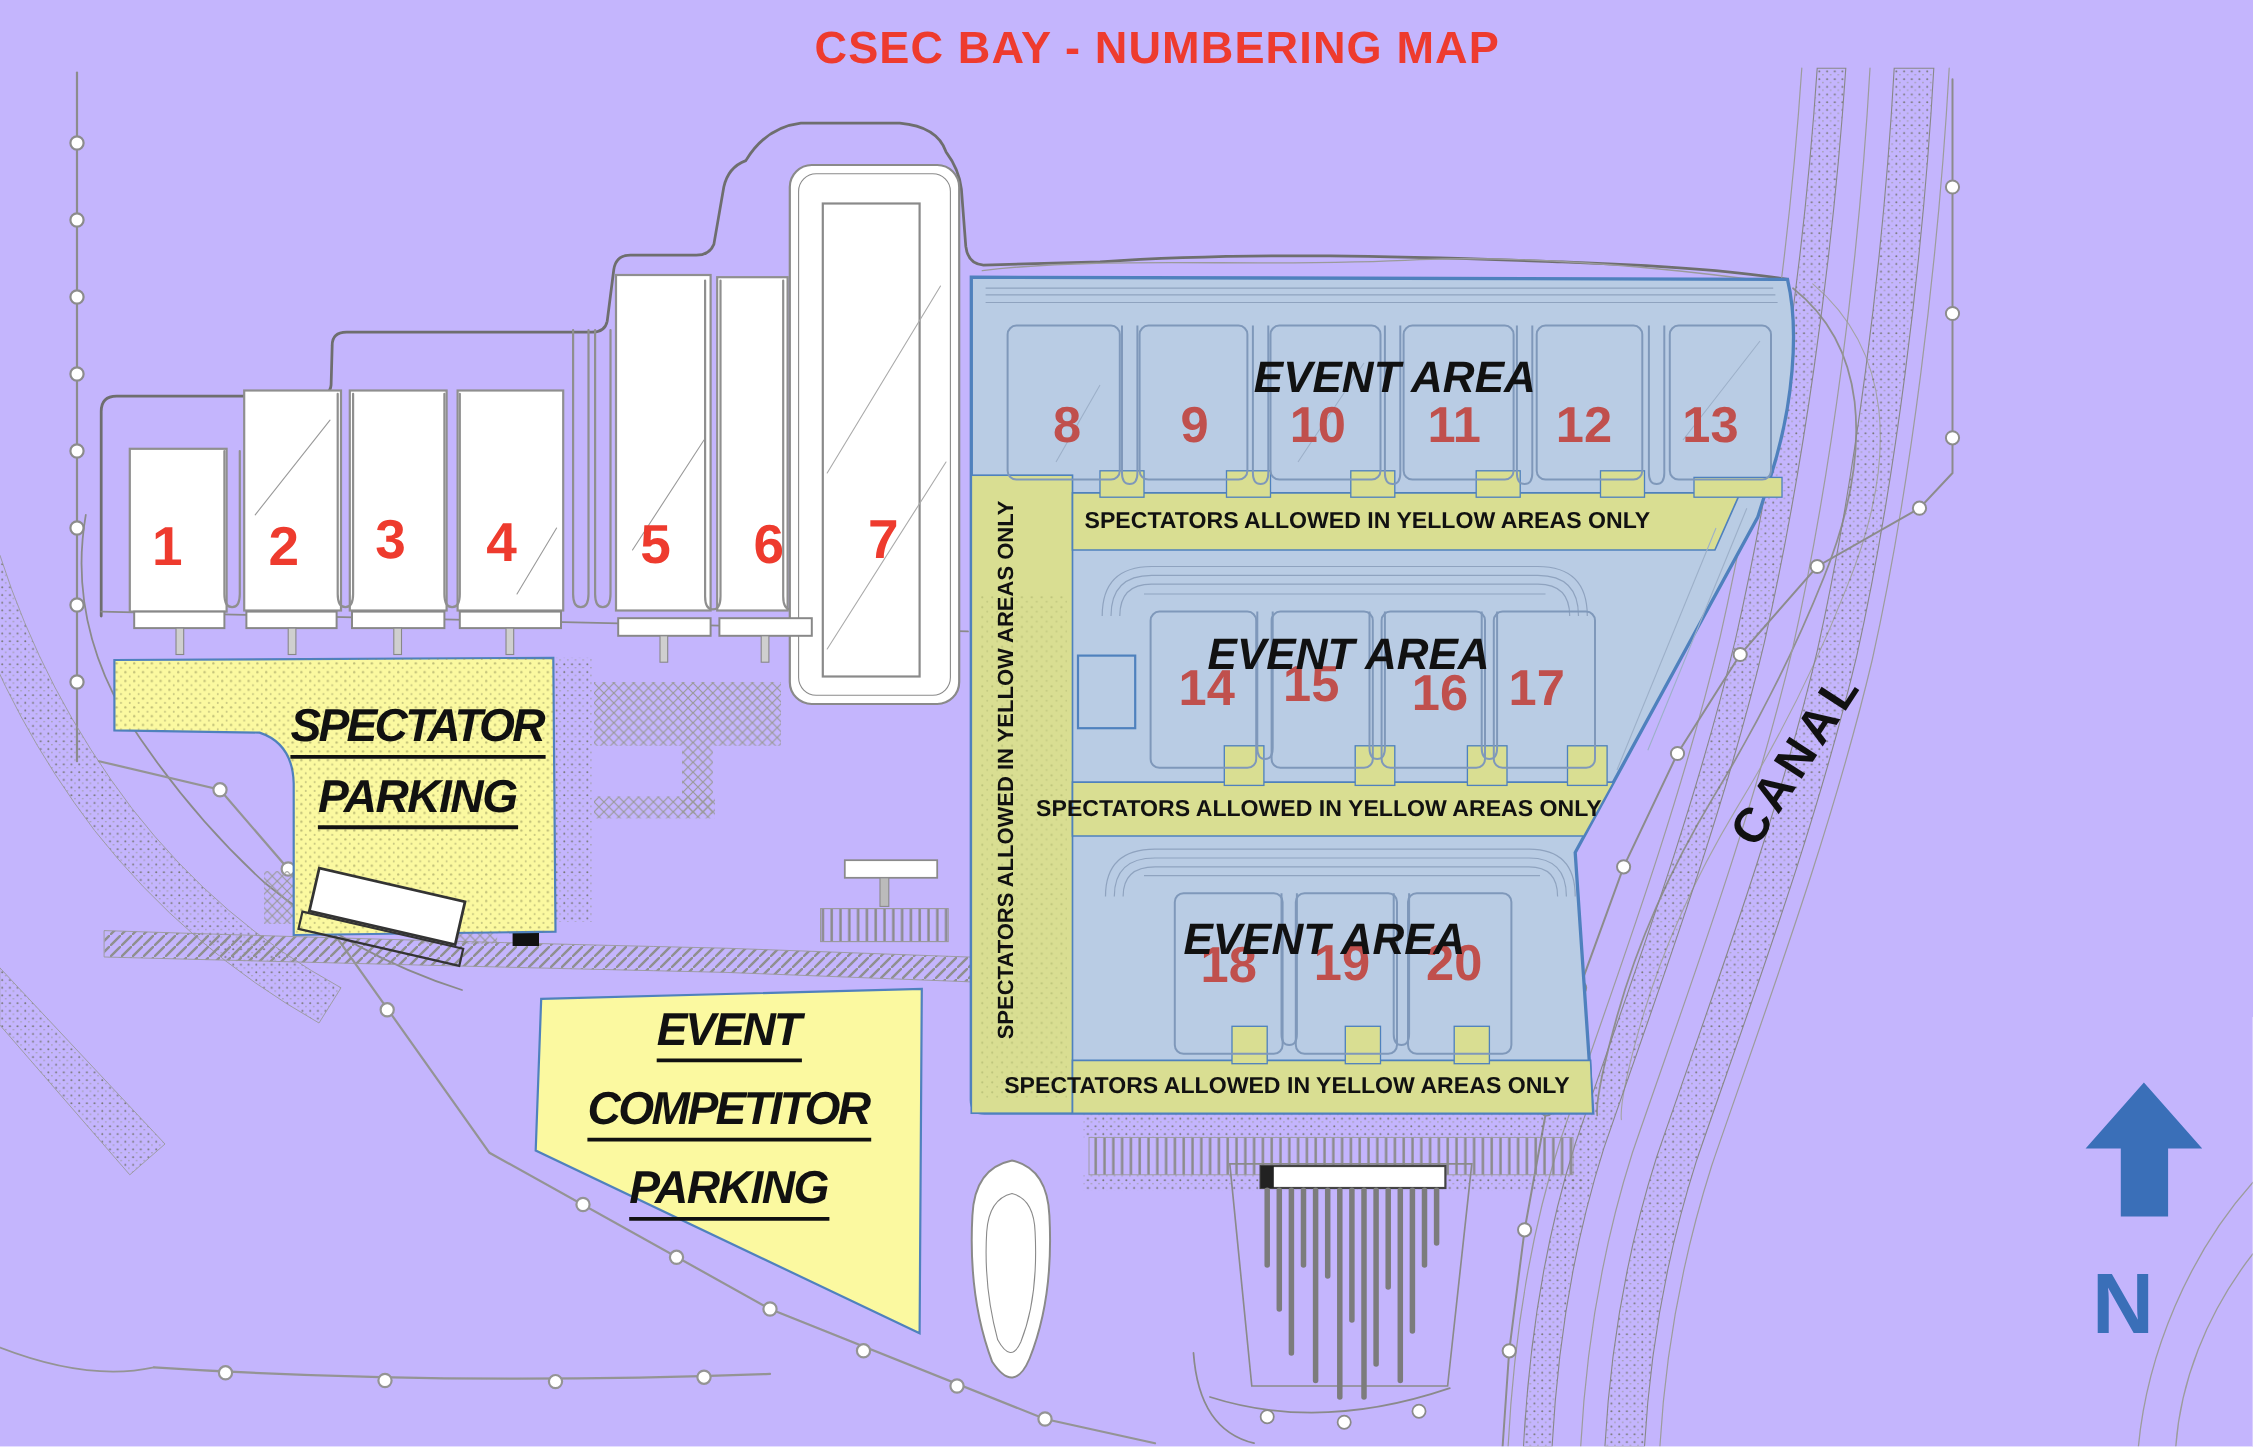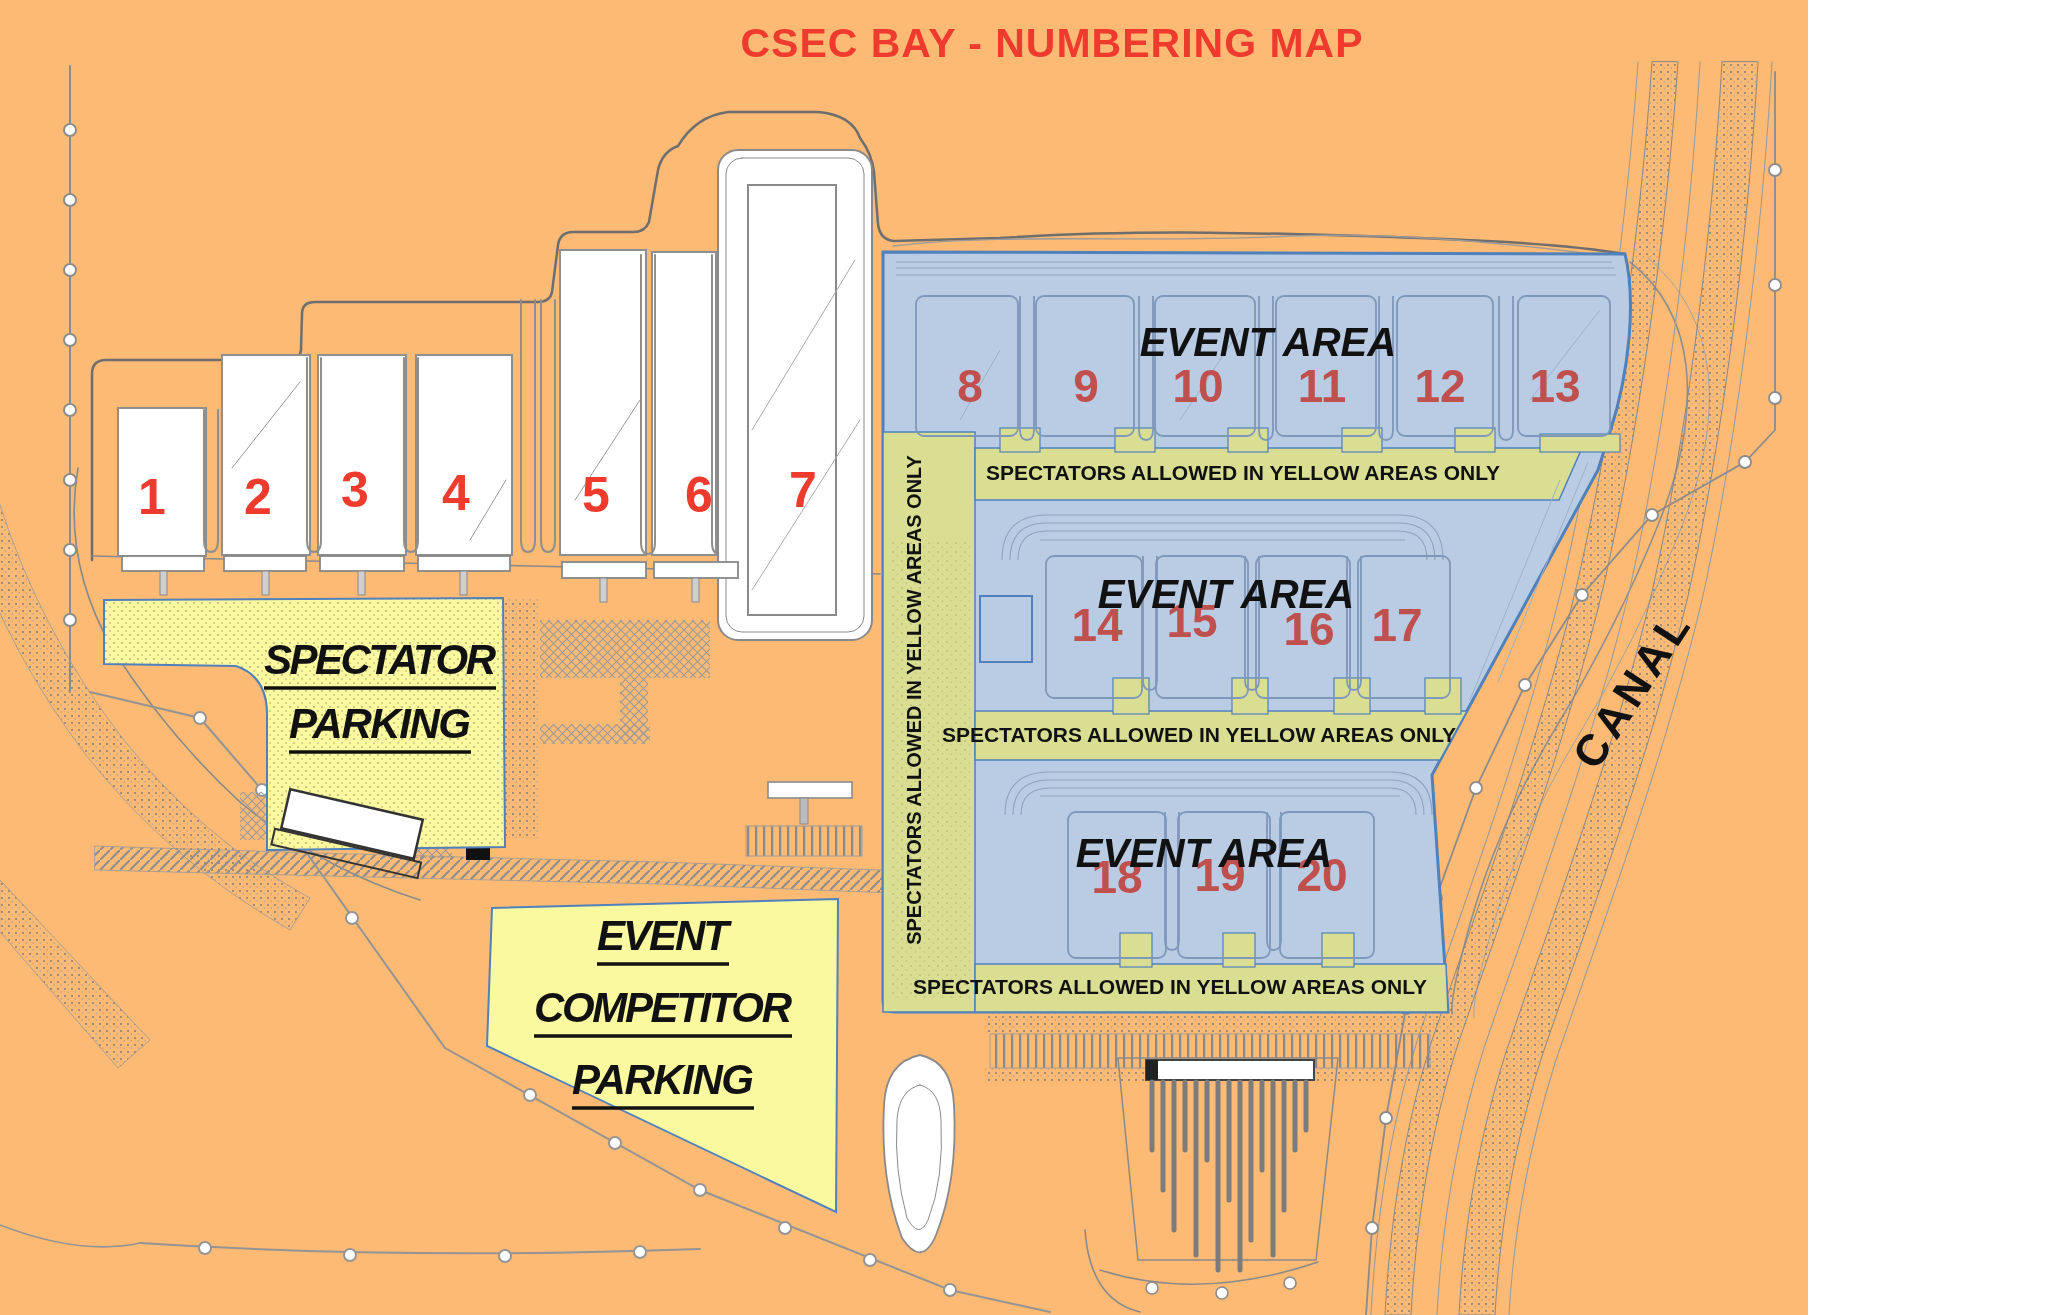--- a/index.html
+++ b/index.html
@@ -1,16 +1,16 @@
 <!DOCTYPE html>
 <html><head>
 <meta charset="utf-8">
 <style>
   html,body{margin:0;padding:0;background:#ffffff;}
-  .stage{position:relative;width:1808px;height:1315px;background:#fdba74;overflow:hidden;}
+  .stage{position:relative;width:2048px;height:1315px;background:#c4b5fd;overflow:hidden;}
   svg{display:block;}
   text{font-family:"Liberation Sans","DejaVu Sans",sans-serif;}
   .title-t{font-size:41px;font-weight:bold;letter-spacing:1px;}
   .num-w{font-size:50px;font-weight:bold;}
   .num-e{font-size:46px;font-weight:bold;}
   .ea-t{font-size:40px;font-weight:bold;font-style:italic;fill:#111;}
   .rule-t{font-size:21px;font-weight:bold;fill:#111;}
   .rule-v{font-size:20px;font-weight:bold;fill:#111;}
   .park-t{font-size:42px;font-weight:bold;font-style:italic;fill:#111;}
   .canal-t{font-size:44px;font-weight:600;letter-spacing:5px;fill:#111;}

